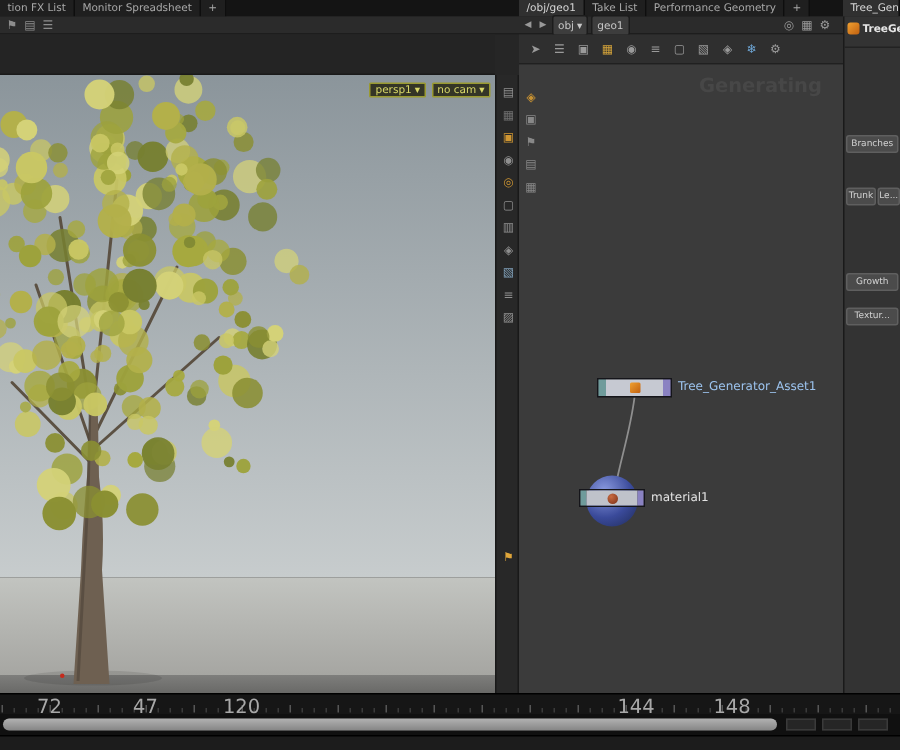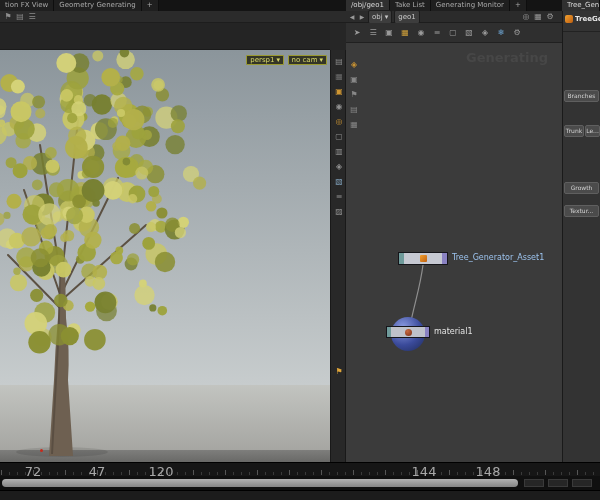--- a/index.html
+++ b/index.html
@@ -27,28 +27,28 @@
   #network-editor{background-image:linear-gradient(rgba(255,255,255,0.025) 1px,transparent 1px),
                   linear-gradient(90deg,rgba(255,255,255,0.025) 1px,transparent 1px);background-size:22px 22px}
 </style>
 </head>
 <body>
 
 <div id="stage">
 
   <div class="abs" style="left:0;top:0;width:600px;height:11px;background:#141414">
     <div class="abs" style="left:0;top:0;display:flex;height:11px">
-      <div class="tab">tion FX View</div>
-      <div class="tab">Geometry Generating</div>
+      <div class="tab">tion FX List</div>
+      <div class="tab">Monitor Spreadsheet</div>
       <div class="tab">+</div>
     </div>
     <div class="abs" style="left:346px;top:0;display:flex;height:11px">
       <div class="tab active">/obj/geo1</div>
       <div class="tab">Take List</div>
-      <div class="tab">Generating Monitor</div>
+      <div class="tab">Performance Geometry</div>
       <div class="tab">+</div>
     </div>
     <div class="abs" style="left:562px;top:0;display:flex;height:11px">
       <div class="tab active" style="width:38px">Tree_Generator...</div>
     </div>
   </div>
 
   <div class="abs" style="left:0;top:11px;width:600px;height:12px;background:#2b2b2b;border-bottom:1px solid #1d1d1d">
     <div class="abs" id="left-toolbar-icons" style="left:2px;top:0;display:flex;align-items:center;height:12px">
         <span class="icon" style="color: rgb(141, 141, 141);">⚑</span>

